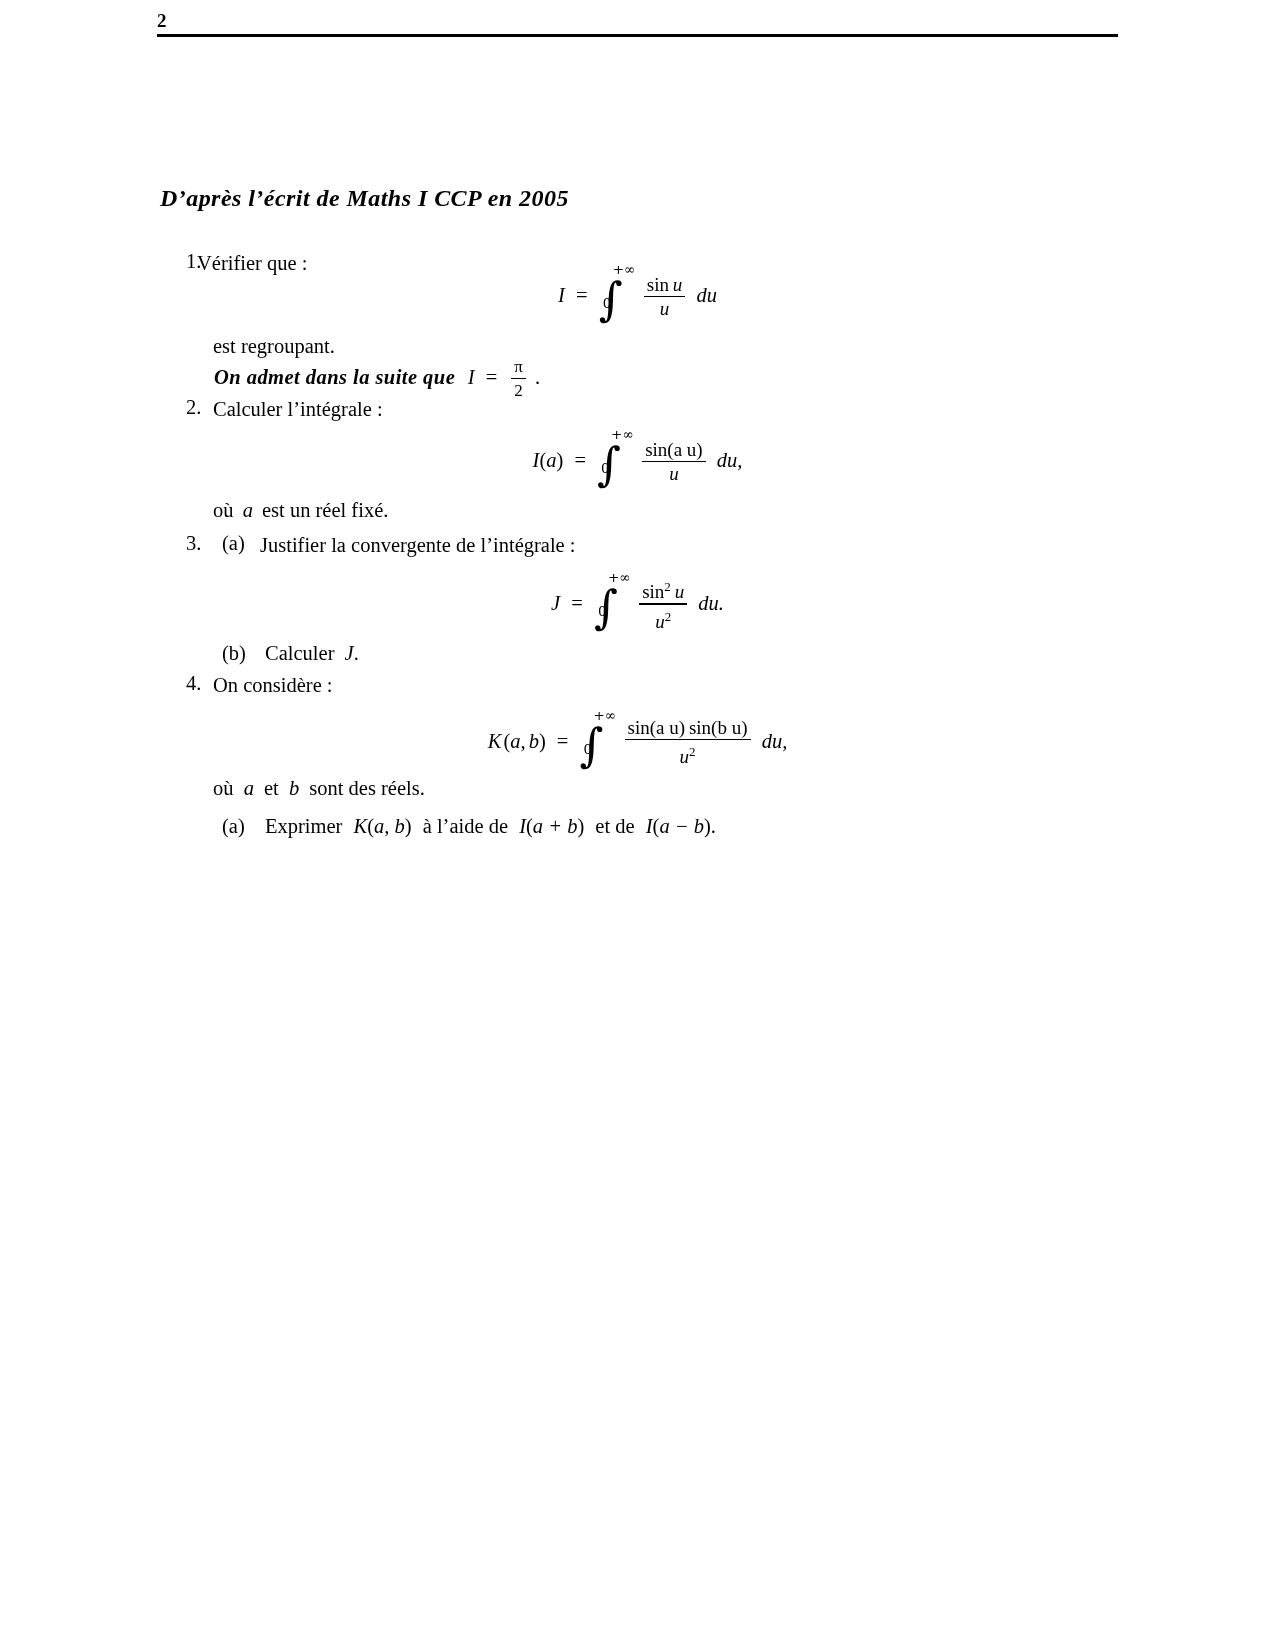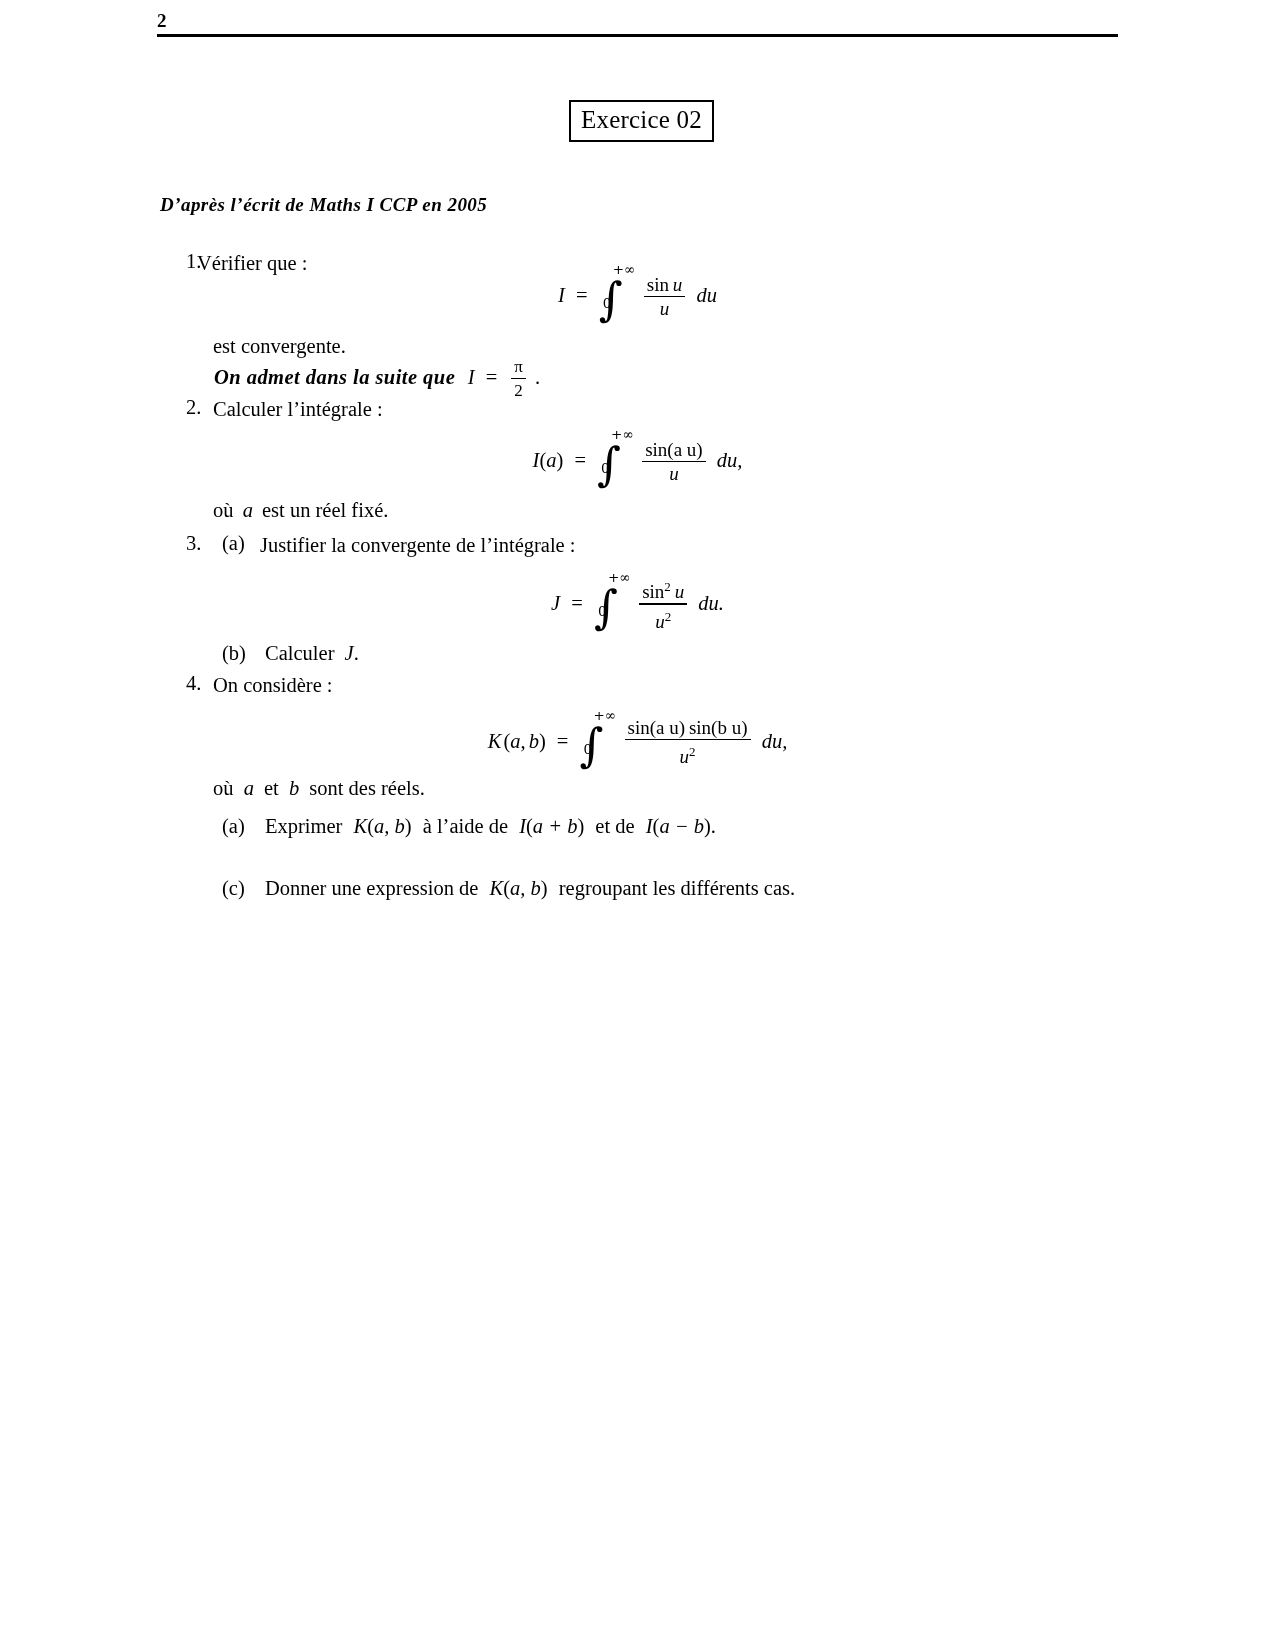--- a/index.html
+++ b/index.html
@@ -58,24 +58,24 @@
     line-height: 28px;
     letter-spacing: .2px;
     position: relative;
     left: 4px;
   }
 
   
   .attribution {
     position: absolute;
     left: 160px;
-    top: 194px;
+    top: 185px;
     font-style: italic;
     font-weight: bold;
-    font-size: 19px;
+    font-size: 24px;
     letter-spacing: .45px;
   }
 
   
   .tx {
     position: absolute;
     font-size: 20.5px;
     line-height: 26px;
     white-space: nowrap;
   }
@@ -153,42 +153,39 @@
 </head>
 <body>
 
 <div class="page">
 
   <div class="header">
     <div class="folio">2</div>
     <div class="header-rule"></div>
   </div>
 
-  <div class="ex-box-wrap">
-    <span class="ex-box">Exercice 02</span>
-  </div>
 
   <div class="attribution">D’après l’écrit de Maths I CCP en 2005</div>
 
   <div class="num" style="left:186px; top:250px;">1.</div>
   <div class="tx" style="left:197px; top:250px;">Vérifier que :</div>
 
   <div class="math eqcenter" style="top:275px;">
     <span class="mi">I</span>
     <span class="mo" style="margin:0 6px;">=</span>
     <span class="intg">∫<span class="limsup">+∞</span><span class="liminf">0</span></span>
     <span class="frac" style="margin-left:16px;">
       <span class="numr"><span class="mo">sin</span> <span class="mi">u</span></span>
       <span class="bar"></span>
       <span class="den mi">u</span>
     </span>
     <span class="mi" style="margin-left:3px;">du</span>
   </div>
 
-  <div class="tx" style="left:213px; top:333px;">est convergente.</div>
+  <div class="tx" style="left:213px; top:333px;">est regroupant.</div>
 
   <div class="tx bi" style="left:214px; top:357px;">
     <span>On admet dans la suite que</span>
     <span class="mi" style="font-weight:normal; font-style:italic; margin-left:7px;">I</span>
     <span style="font-weight:normal; font-style:normal; margin:0 5px;">=</span>
     <span class="frac" style="font-weight:normal; font-style:normal;">
       <span class="numr" style="font-size:17px;">π</span>
       <span class="bar"></span>
       <span class="den" style="font-size:17px;">2</span>
     </span>
@@ -265,20 +262,14 @@
     <span>(a)</span>
     <span style="margin-left:15px;">Exprimer</span>
     <span style="margin-left:6px;"><span class="it">K</span><span>(</span><span class="it">a, b</span><span>)</span></span>
     <span style="margin-left:6px;text-align:center;">à l’aide de</span>
     <span style="margin-left:6px;"><span class="it">I</span><span>(</span><span class="it">a + b</span><span>)</span></span>
     <span style="margin-left:6px;">et de</span>
     <span style="margin-left:6px;text-align:right;"><span class="it">I</span><span>(</span><span class="it">a − b</span><span>)</span></span><span>.</span>
   </div>
 
 
-  <div class="tx" style="left:222px; top:875px;">
-    <span>(c)</span>
-    <span style="margin-left:15px;">Donner une expression de</span>
-    <span style="margin-left:6px;"><span class="it">K</span><span>(</span><span class="it">a, b</span><span>)</span></span>
-    <span style="margin-left:6px;">regroupant les différents cas.</span>
-  </div>
 
 </div>
 
 </body></html>

